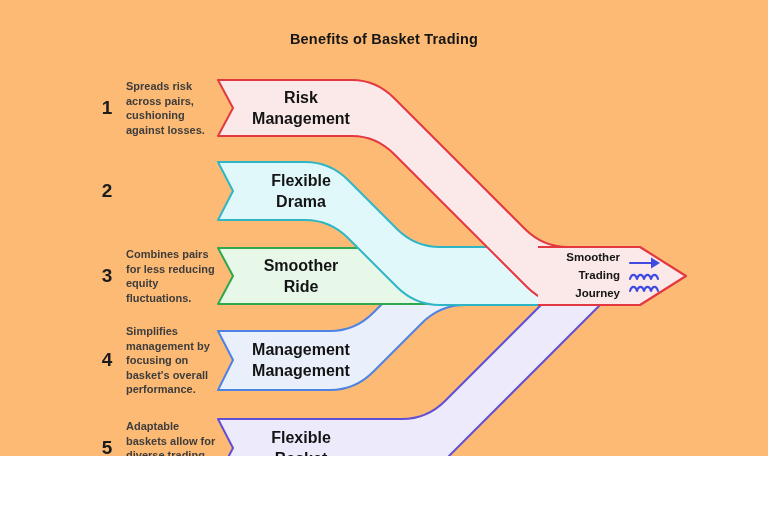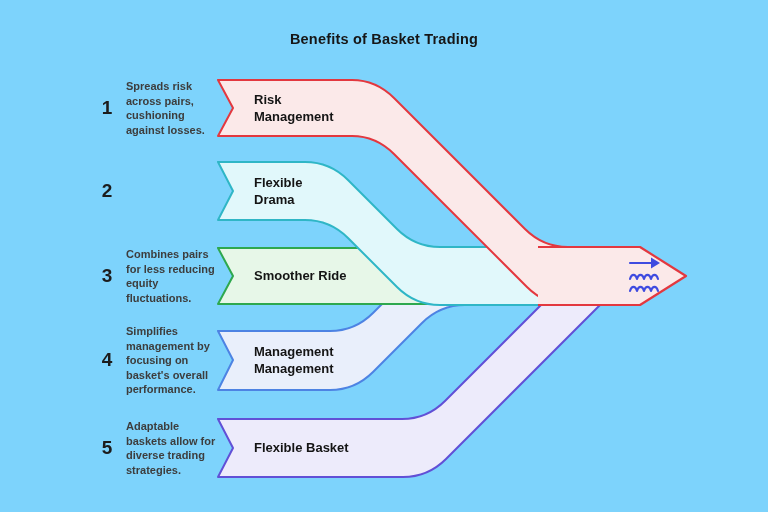--- a/index.html
+++ b/index.html
@@ -1,38 +1,39 @@
 <!DOCTYPE html>
 <html><head>
 <meta charset="utf-8">
 <style>
   html,body{margin:0;padding:0;background:#ffffff;}
   .canvas{
-    position:relative;width:768px;height:512px;background:#7dd3fc;overflow:hidden;
+    position:relative;width:768px;height:456px;background:#fdba74;overflow:hidden;
     font-family:"Liberation Sans",sans-serif;
     text-decoration:underline;
   }
   .canvas svg.diagram{position:absolute;left:0;top:0;}
   .title{
     position:absolute;top:31px;left:0;width:768px;text-align:center;
     font-size:14.5px;font-weight:700;color:#161616;letter-spacing:.2px;
   }
   .num{
     position:absolute;left:93px;width:28px;text-align:center;
     font-size:19px;font-weight:700;color:#1c1c1c;transform:translateY(-50%);
   }
   .desc{
     position:absolute;left:126px;width:93px;
     font-size:11px;font-weight:700;color:#3d3d3d;line-height:1.32;
     transform:translateY(-50%);
   }
   .label{
-    position:absolute;left:254px;width:112px;
-    font-size:13px;font-weight:700;color:#141414;line-height:1.33;
+    position:absolute;left:245px;width:112px;
+    font-size:16px;font-weight:700;color:#141414;line-height:1.33;
     transform:translateY(-50%);
+    text-align:center;
   }
   .label span{display:block;}
   .r1{top:108px}.r2{top:191px}.r3{top:276px}.r4{top:360px}.r5{top:448px}
   .result-label{
     position:absolute;left:498px;width:122px;top:276px;transform:translateY(-50%);
     text-align:right;font-size:11.5px;font-weight:700;color:#141414;line-height:1.55;
   }
   .result-label span{display:block;}
   .ribbon{stroke-width:2;stroke-linejoin:round;}
   .arrow-outline{fill:none;stroke-width:2.2;stroke-linejoin:round;}
@@ -93,14 +94,19 @@
     <span>Management</span>
     <span>Management</span>
   </div>
 
   <div class="num r5">5</div>
   <div class="desc r5">Adaptable baskets allow for diverse trading strategies.</div>
   <div class="label r5">
     <span>Flexible Basket</span>
   </div>
 
+  <div class="result-label">
+    <span>Smoother</span>
+    <span>Trading</span>
+    <span>Journey</span>
+  </div>
 
 </div>
 
 </body></html>

